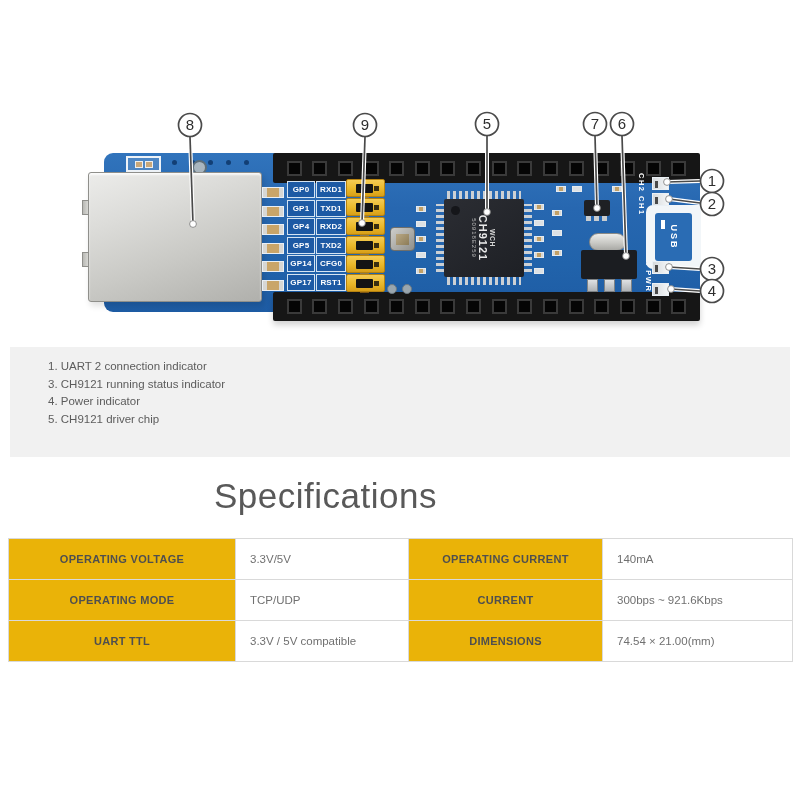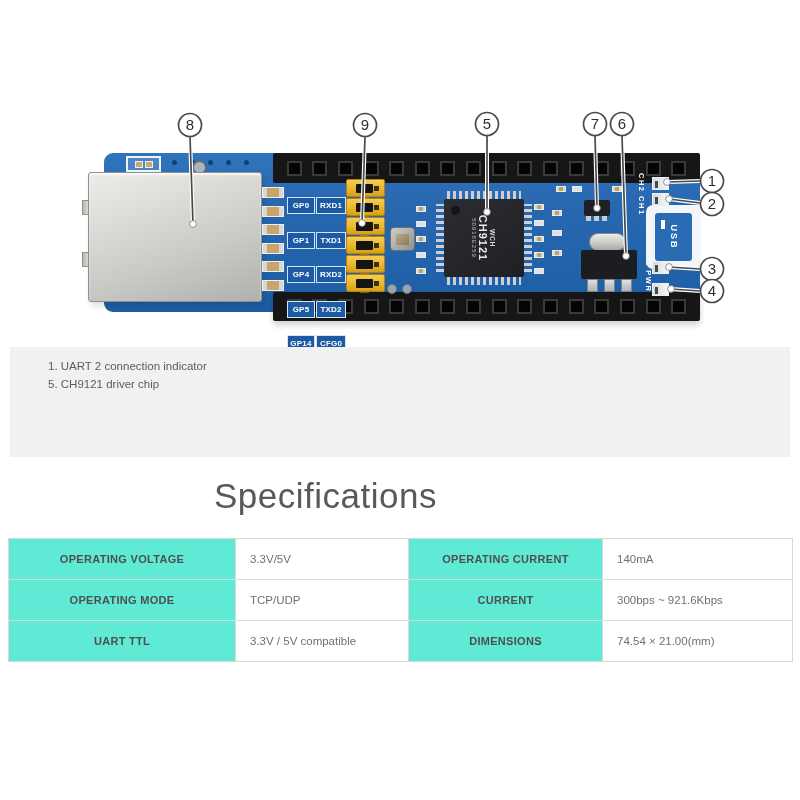--- a/index.html
+++ b/index.html
@@ -23,21 +23,21 @@
          box-shadow:inset 0 2px 2px rgba(255,255,255,0.8), 2px 4px 6px rgba(0,0,0,0.12); }
   .eth-tab { position:absolute; width:7px; height:15px; background:linear-gradient(90deg,#b9b9b5,#d8d8d4); border:1px solid #8f8f8b; }
   .mount-hole { position:absolute; left:192px; top:160px; width:15px; height:15px; border-radius:50%;
                 background:#a9b6bf; border:2px solid #5d6e79; }
   .via { position:absolute; top:160px; width:5px; height:5px; border-radius:50%; background:#123f75; }
   .fid { position:absolute; border:2px solid #eef3f8; background:rgba(255,255,255,0.15); display:flex; align-items:center; justify-content:center; gap:2px; }
   .fid i { display:block; width:8px; height:7px; background:#c9a87a; border:1px solid #efefef; }
 
   
   .pinrows { position:absolute; left:287px; top:181px; display:flex; flex-direction:column; gap:1.5px; }
-  .pinrow { display:flex; gap:1px;margin-top:16px; }
+  .pinrow { display:flex; gap:1px; }
   .pc { height:17px; background:#1d5aa4; border:1px solid #d5e4f2; color:#fff; font-size:8px; font-weight:bold;
         display:flex; align-items:center; justify-content:center; letter-spacing:0.2px; }
   .pc.gp { width:28px; } .pc.sig { width:30px; }
 
   
   .rescol { position:absolute; left:262px; top:187px; display:flex; flex-direction:column; gap:7.5px; }
   .res { width:22px; height:11px; border:1px solid #e9eff5;
          background:linear-gradient(90deg,#d7d7d4 0 22%,#c9a569 22% 78%,#d7d7d4 78%); }
 
   
@@ -103,21 +103,21 @@
   .lg-col.left { left:12px; } .lg-col.right { left:386px; }
   .lg-item { font-size:11.5px; color:#5c5c5c; line-height:17.6px; }
 
   
   .spec-title { position:absolute; left:0; top:476px; width:651px; text-align:center;
                 font-size:35px; color:#595959; letter-spacing:0.5px; }
 
   
   table.specs { position:absolute; left:8px; top:538px; width:784px; border-collapse:collapse; table-layout:fixed; }
   table.specs td { border:1px solid #d9d9d9; height:41px; }
-  td.lbl { background:#5eead4; text-align:center; font-weight:bold; font-size:11px; color:#4f4f4f; letter-spacing:0.3px;margin-left:48px; }
+  td.lbl { background:#eab308; text-align:center; font-weight:bold; font-size:11px; color:#4f4f4f; letter-spacing:0.3px;margin-left:48px; }
   td.val { background:#fff; font-size:11.5px; color:#707070; padding-left:14px; }
   col.c1 { width:227px; } col.c2 { width:173px; } col.c3 { width:194px; } col.c4 { width:190px; }
 </style>
 </head>
 <body>
 
 <div class="stage">
 
   <div>
     <div class="pcb"></div>
@@ -362,20 +362,22 @@
       <g>
           <circle class="bub" cx="712" cy="291" r="11.5"></circle>
           <text x="712" y="296.3">4</text>
         </g>
     </svg>
   </div>
 
   <div class="legend">
     <div class="lg-col left">
       <div class="lg-item">1. UART 2 connection indicator</div>
+      <div class="lg-item">3. CH9121 running status indicator</div>
+      <div class="lg-item">4. Power indicator</div>
       <div class="lg-item">5. CH9121 driver chip</div>
     </div>
   </div>
 
   <div class="spec-title">Specifications</div>
 
   <table class="specs">
     <colgroup>
         <col class="c1">
         <col class="c2">

